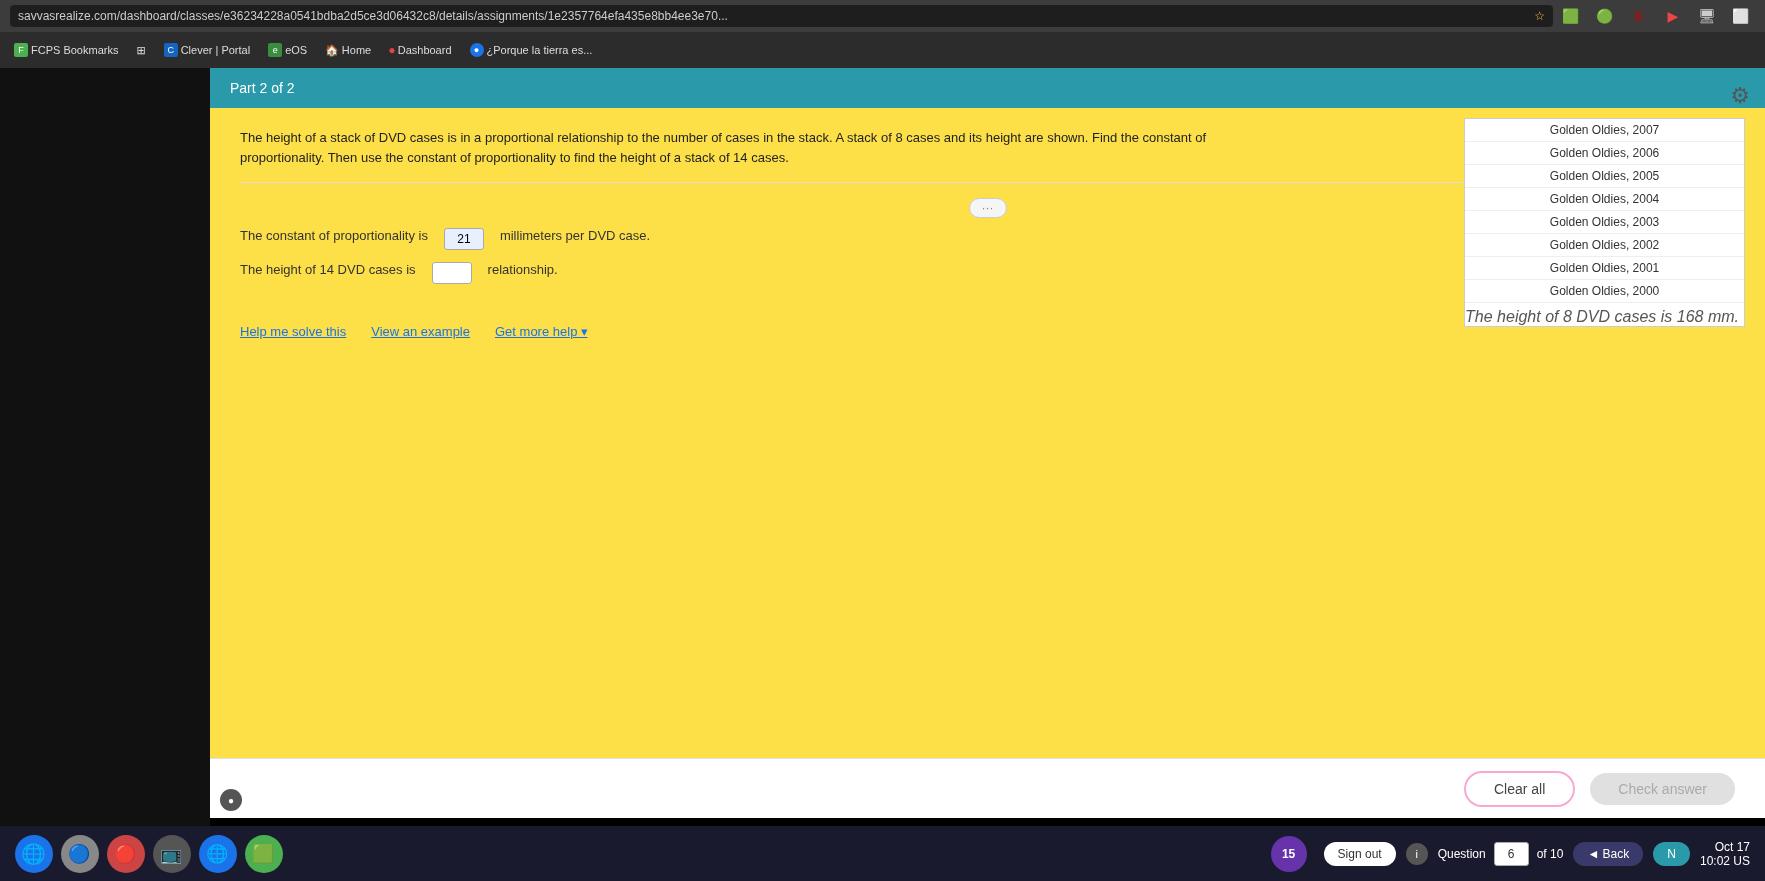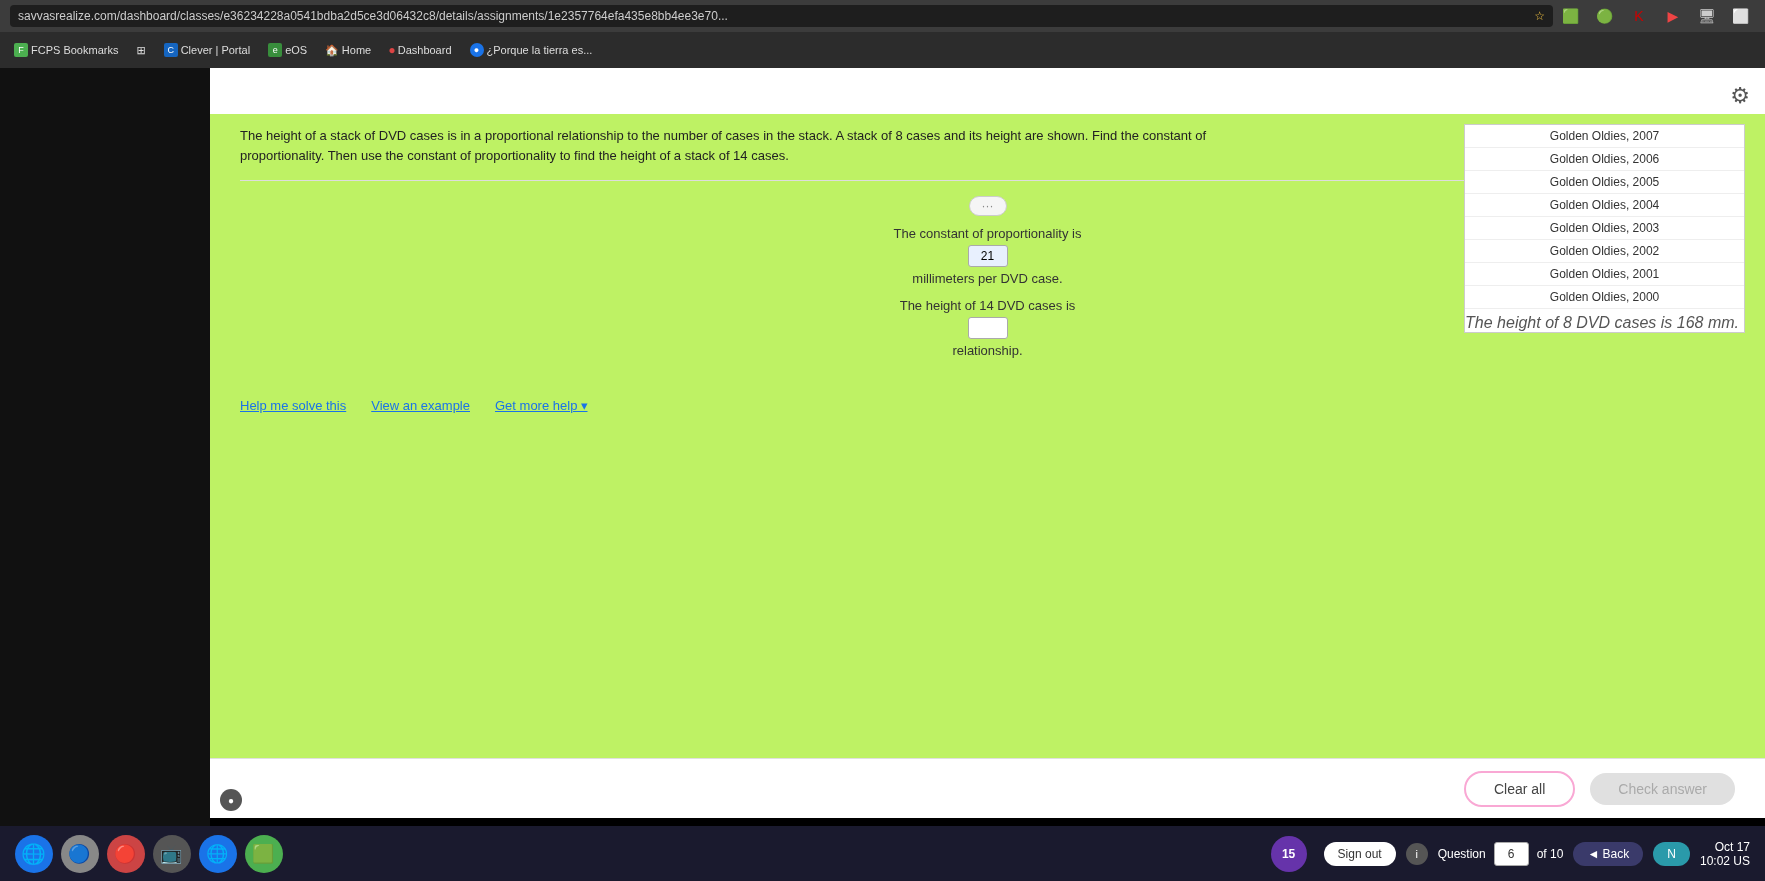--- a/index.html
+++ b/index.html
@@ -96,24 +96,23 @@
       align-items: center;
       padding: 0 20px;
       color: #fff;
       font-size: 14px;
       font-weight: 500;
     }
 
     
     .content-area {
       flex: 1;
-      padding: 12px 30px;
+      padding: 20px 30px;
       position: relative;
-      background: #bef264;
-      margin-top: 46px;
+      background: #fde047;
     }
 
     .question-text {
       font-size: 13px;
       color: #222;
       line-height: 1.5;
       max-width: 1050px;
     }
 
     
@@ -171,26 +170,25 @@
       color: #888;
     }
 
     
     .answer-section {
       margin-top: 10px;
     }
 
     .answer-line {
       display: flex;
-      align-items: center;
-      gap: 4px;
+      align-items: flex-start;
+      gap: 16px;
       margin-bottom: 12px;
       font-size: 13px;
       color: #333;
-      flex-direction: column;
     }
 
     .answer-input {
       width: 40px;
       height: 22px;
       border: 1px solid #aaa;
       border-radius: 3px;
       padding: 2px 4px;
       font-size: 12px;
       background: #e8f0fe;
@@ -461,20 +459,23 @@
     </div>
     <div class="bookmark-item">
       <span class="bookmark-icon" style="background:#1a73e8; color:#fff; border-radius:50%;">●</span>
       <span>¿Porque la tierra es...</span>
     </div>
   </div>
 </div>
 
 <div class="main-content">
 
+  <div class="page-header">
+    <span>Part 2 of 2</span>
+  </div>
 
   <span class="settings-icon">⚙</span>
 
   <div class="content-area">
 
     <p class="question-text">The height of a stack of DVD cases is in a proportional relationship to the number of cases in the stack. A stack of 8 cases and its height are shown. Find the constant of proportionality. Then use the constant of proportionality to find the height of a stack of 14 cases.</p>
 
     <div class="dvd-list">
       <div class="dvd-list-item">Golden Oldies, 2007</div>
       <div class="dvd-list-item">Golden Oldies, 2006</div>

